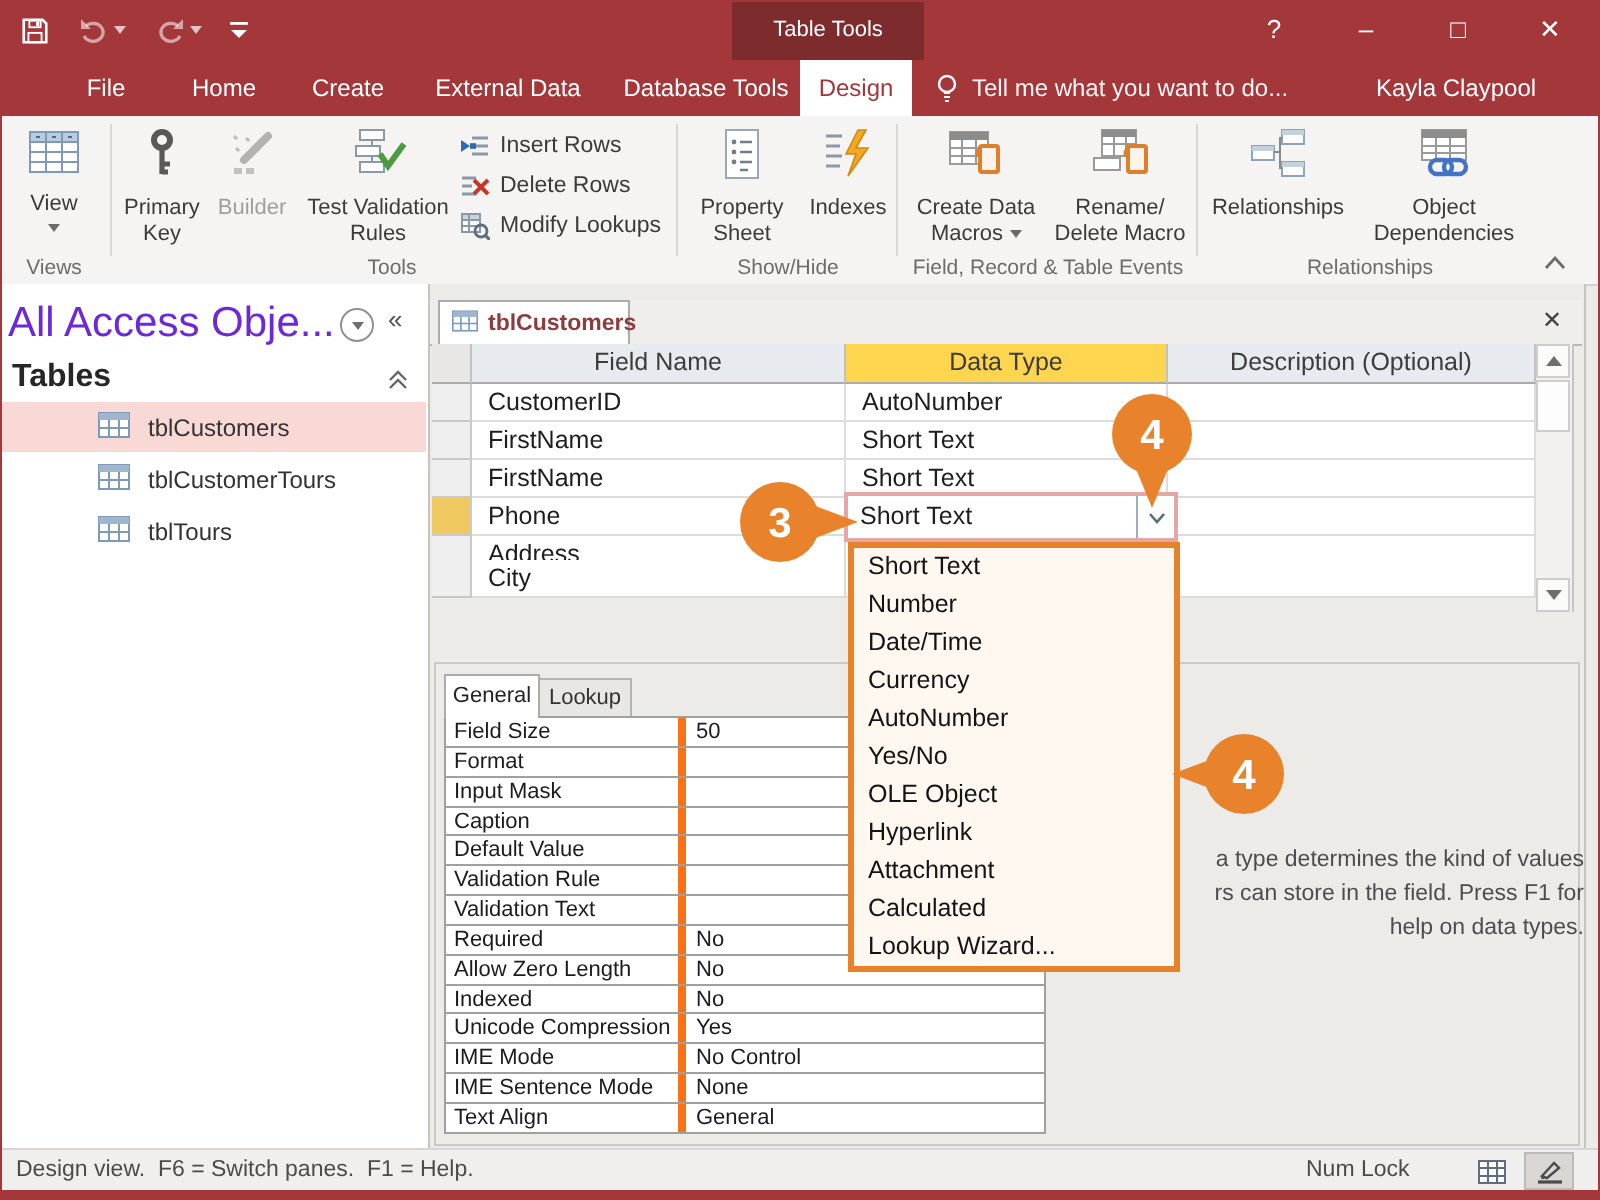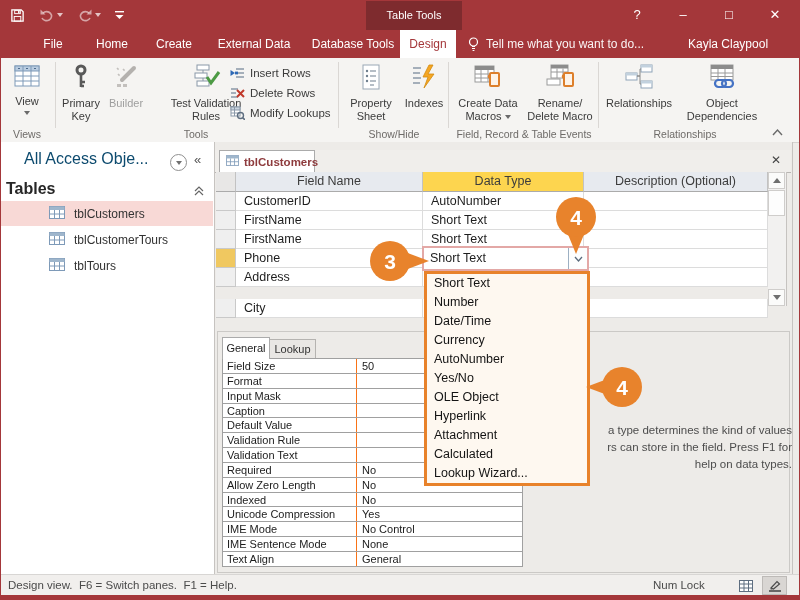--- a/index.html
+++ b/index.html
@@ -26,21 +26,21 @@
   .bigbtn .ic{margin-top:2px;margin-bottom:4px;}
   .bigbtn.disabled{color:#9E9E9E;}
   .smallbtn{left:230px;height:18px;display:flex;align-items:center;gap:5px;font-size:11.5px;color:#3B3B3B;white-space:nowrap;}
   .glabel{top:70px;height:13px;font-size:10.5px;color:#6E6B68;text-align:center;}
   .rsep{top:4px;width:1px;height:66px;background:#DAD7D4;}
   .caret{display:inline-block;width:0;height:0;border-left:3.5px solid transparent;border-right:3.5px solid transparent;border-top:4px solid #6A6A6A;vertical-align:middle;}
   .caret.lite{border-top-color:rgba(255,255,255,.7);}
   #ribbon-collapse{left:772px;top:64px;color:#6A6A6A;}
   
   #nav{left:0;top:142px;width:214px;height:432px;background:#fff;border-right:1px solid #C6C3C0;}
-  #nav-title{left:24px;top:8px;font-size:16px;color:#0c4a6e;white-space:nowrap;}
+  #nav-title{left:4px;top:8px;font-size:21px;color:#6d28d9;white-space:nowrap;}
   #nav-menu-circle{left:170px;top:12px;width:15px;height:15px;border:1px solid #909090;border-radius:50%;display:flex;align-items:center;justify-content:center;}
   #nav-collapse{left:194px;top:10px;font-size:13px;color:#555;}
   #nav-section{left:6px;top:38px;font-size:16px;font-weight:bold;color:#262626;}
   #nav-section-chevron{left:194px;top:40px;}
   .navitem{left:0;width:213px;height:25px;display:flex;align-items:center;font-size:12px;color:#333;}
   .navitem .nicon{margin-left:49px;margin-right:9px;}
   .navitem.sel{background:#F8D9D6;}
   
   #main{left:215px;top:142px;width:577px;height:432px;background:#EDEBE8;border-right:1px solid #C6C3C0;}
   #doc-tabbar{left:0;top:8px;width:576px;height:22px;background:#F0EEEB;border-bottom:1px solid #B9B6B3;}
@@ -71,21 +71,21 @@
   #type-dropdown{left:209px;top:129px;width:166px;border:3px solid #E8822A;background:#FEF8F0;box-sizing:border-box;z-index:5;}
   .ditem{height:19px;line-height:19px;font-size:12.5px;color:#141414;padding-left:7px;white-space:nowrap;}
   
   #prop-box{left:2px;top:189px;width:573px;height:242px;border:1px solid #CBC9C6;box-sizing:border-box;}
   #ptab-general{left:7px;top:195px;width:46px;height:21px;background:#fff;border:1px solid #ABABAB;border-bottom:none;
                 font-size:11px;color:#222;text-align:center;line-height:21px;z-index:2;}
   #ptab-lookup{left:54px;top:197px;width:45px;height:19px;background:#E9E7E4;border:1px solid #B5B3B0;
                font-size:11px;color:#333;text-align:center;line-height:19px;}
   #prop-table{left:7px;top:216px;width:301px;border:1px solid #A0A0A0;border-bottom:none;background:#fff;box-sizing:border-box;}
   .prow{height:14.85px;display:flex;border-bottom:1px solid #A0A0A0;box-sizing:border-box;}
-  .pl{width:134px;border-right:1px solid #f97316;box-sizing:border-box;font-size:11px;color:#1C1C1C;padding-left:4px;line-height:14px;white-space:nowrap;overflow:hidden;}
+  .pl{width:120px;border-right:4px solid #f97316;box-sizing:border-box;font-size:11px;color:#1C1C1C;padding-left:4px;line-height:14px;white-space:nowrap;overflow:hidden;}
   .pv{flex:1;font-size:11px;color:#1C1C1C;padding-left:5px;line-height:14px;white-space:nowrap;overflow:hidden;}
   
   #help-text{left:373px;top:280px;width:204px;text-align:right;font-size:11.5px;line-height:17px;color:#4D4D4D;z-index:1;}
   
   .callout{z-index:8;}
   .callout text{font-family:"Liberation Sans",sans-serif;font-weight:bold;fill:#fff;font-size:21px;}
   
   #statusbar{left:0;top:574px;width:800px;height:21px;background:#F1EFED;border-top:1px solid #D8D6D4;}
   #status-left{left:8px;top:0;height:21px;line-height:21px;font-size:11.5px;color:#4B4B4B;white-space:pre;}
   #numlock{left:653px;top:0;height:21px;line-height:21px;font-size:11.5px;color:#4B4B4B;}
@@ -186,21 +186,21 @@
       <svg width="24" height="26" viewBox="0 0 24 26">
           <path d="M8 16L20 4" stroke="#B4B1AE" stroke-width="4" stroke-linecap="round"></path>
           <path d="M4 10l1.6 1.6M9 5l1.6 1.6M3 4l1.6 1.6" stroke="#C3C0BD" stroke-width="1.6"></path>
           <rect x="3" y="20" width="4" height="3" fill="#C3C0BD"></rect>
           <rect x="9" y="20" width="4" height="3" fill="#C3C0BD"></rect>
         </svg>
     </span>
     <span>Builder</span>
   </div>
 
-  <div class="bigbtn abs" style="left:165px;width:82px">
+  <div class="bigbtn abs" style="left:148px;width:82px">
     <span class="ic">
       <svg width="30" height="26" viewBox="0 0 30 26">
           <rect x="6" y="1" width="12" height="5" fill="#fff" stroke="#8A98A8"></rect>
           <rect x="4" y="9" width="12" height="5" fill="#fff" stroke="#8A98A8"></rect>
           <rect x="6" y="17" width="12" height="5" fill="#fff" stroke="#8A98A8"></rect>
           <path d="M12 6v3M12 14v3" stroke="#8A98A8"></path>
           <path d="M16 13l4 6 8-11" stroke="#4C9A44" stroke-width="3" fill="none"></path>
         </svg>
     </span>
     <span>Test Validation</span>
@@ -416,21 +416,21 @@
     <div class="gcell gf">Phone</div>
     <div class="gcell gt"></div>
     <div class="gcell gd"></div>
   </div>
   <div class="gridrow abs" style="top:126px">
     <div class="gcell gsel"></div>
     <div class="gcell gf">Address</div>
     <div class="gcell gt"></div>
     <div class="gcell gd"></div>
   </div>
-  <div class="gridrow abs" style="top:157px">
+  <div class="gridrow abs" style="top:138px">
     <div class="gcell gsel"></div>
     <div class="gcell gf">City</div>
     <div class="gcell gt"></div>
     <div class="gcell gd"></div>
   </div>
 
   <div id="vscroll" class="abs">
     <div class="sbtn abs" style="top:0">
         <span class="tri-up"></span>
       </div>

